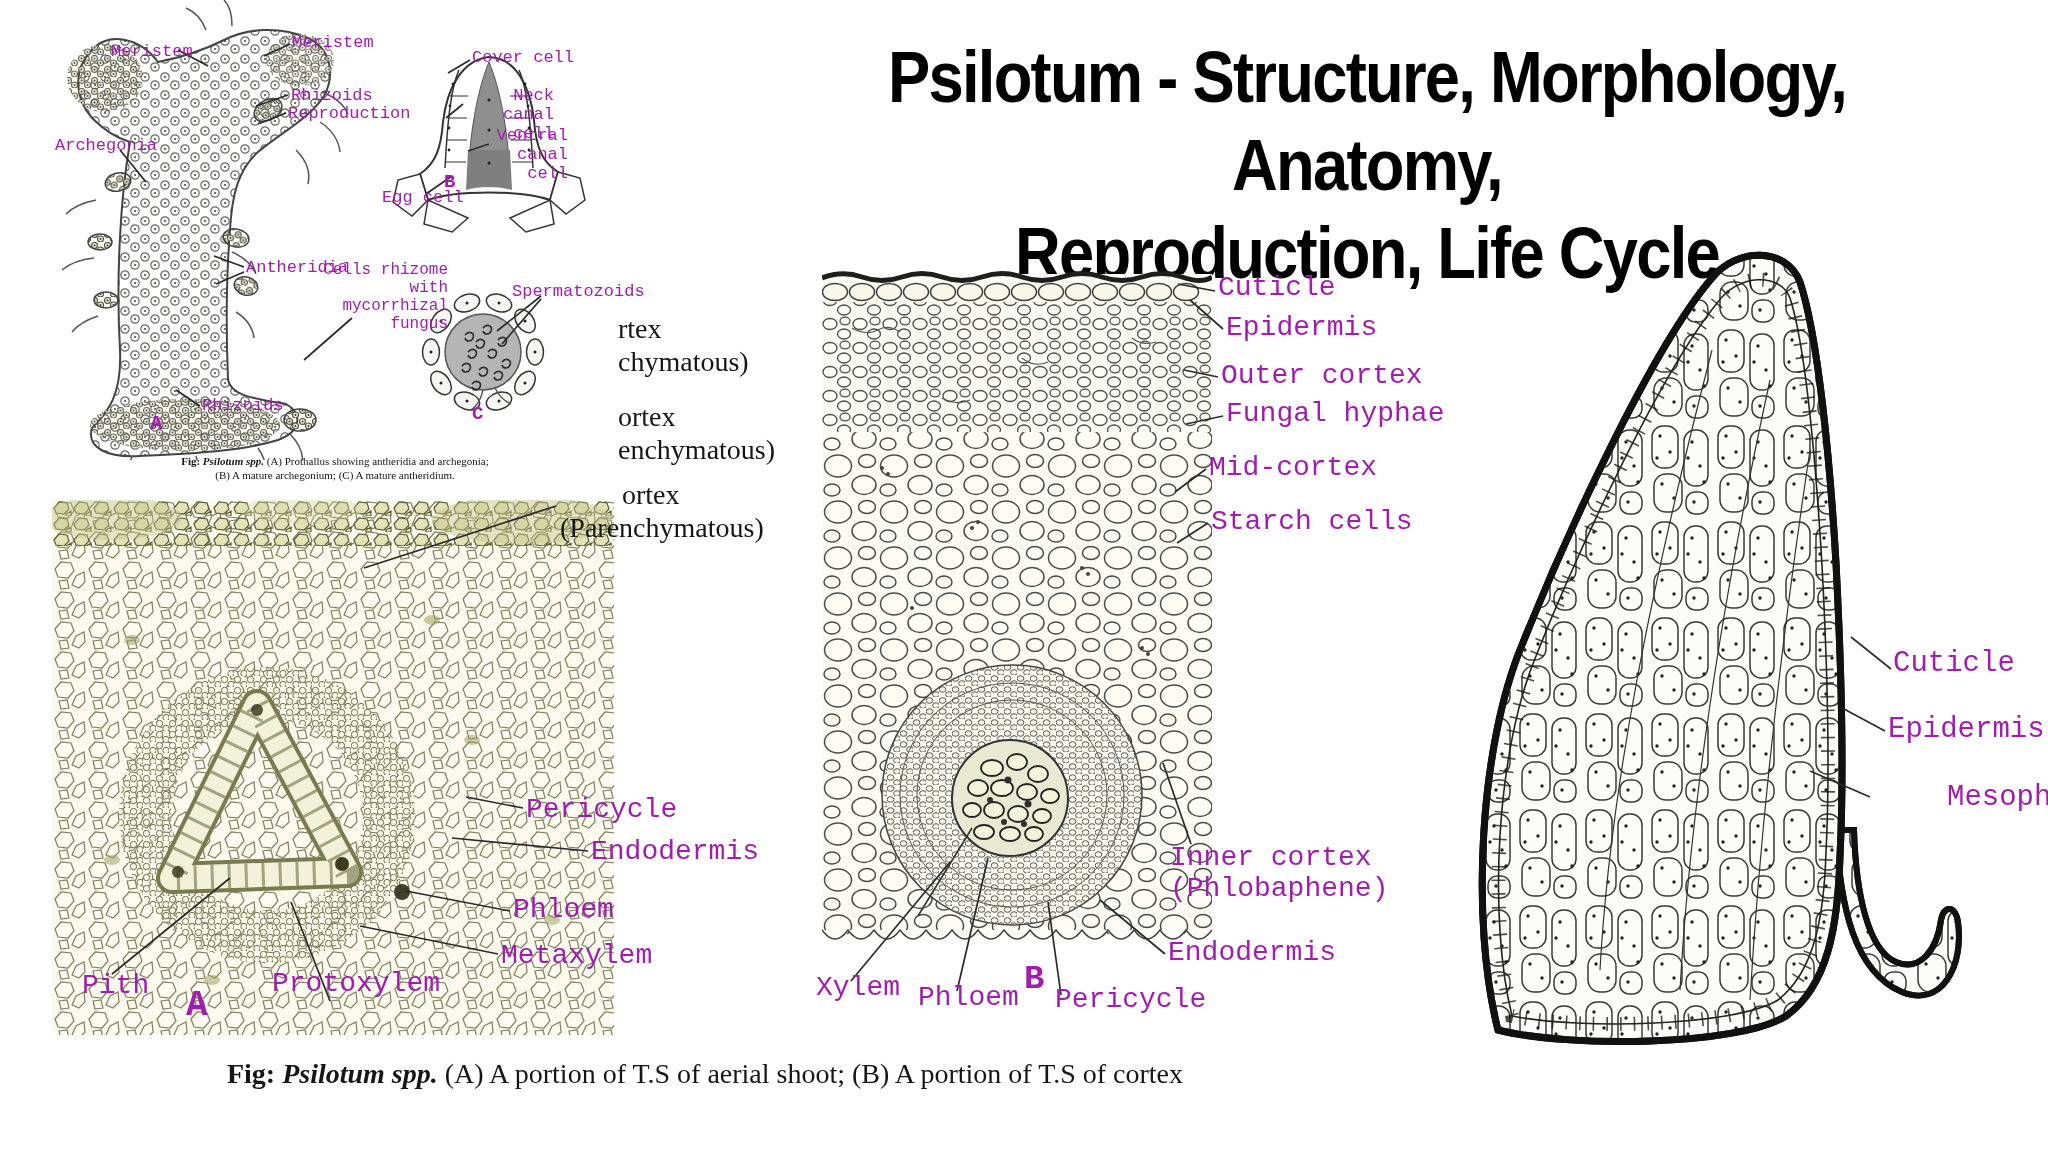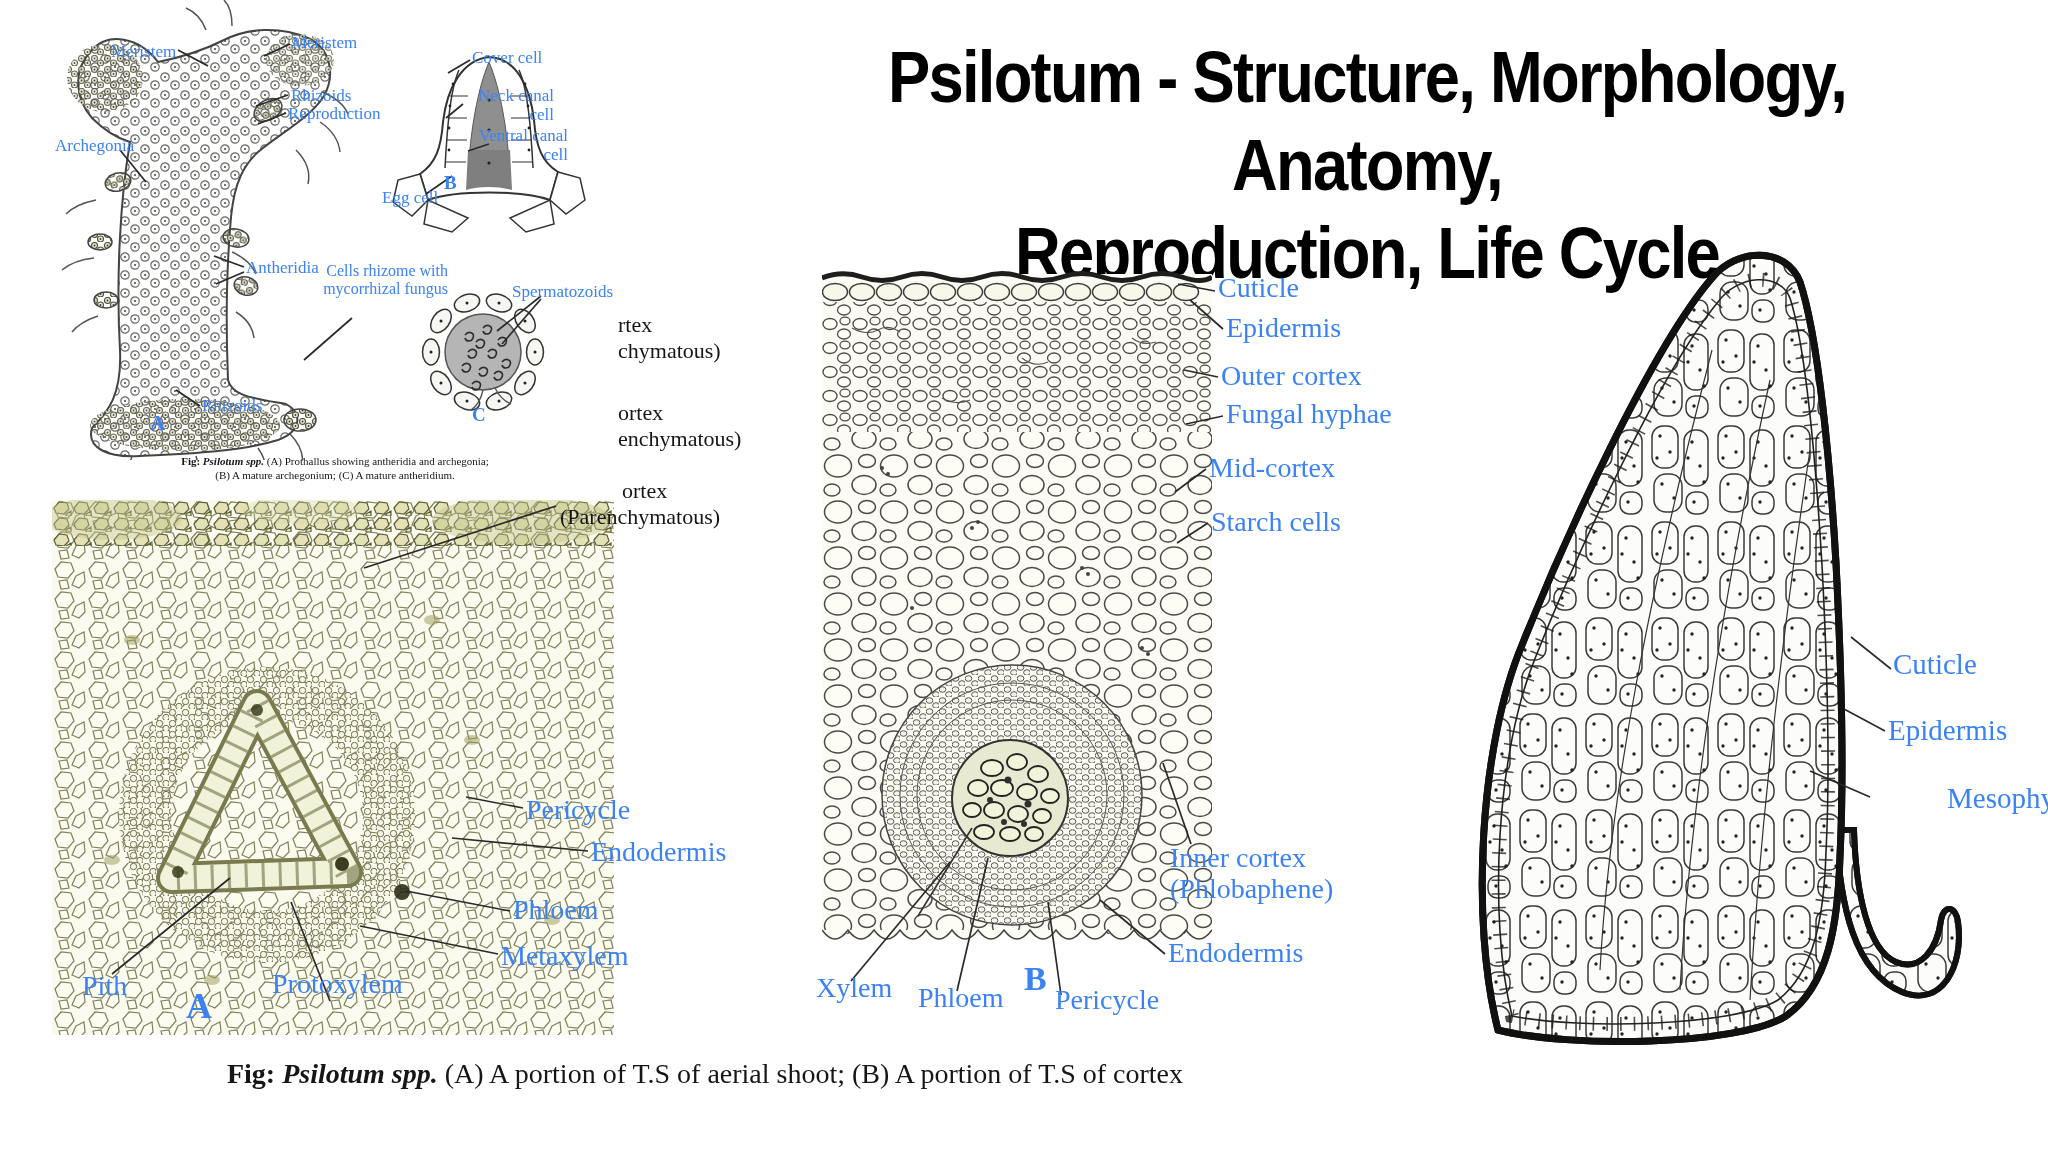--- a/index.html
+++ b/index.html
@@ -1,33 +1,33 @@
 <!DOCTYPE html>
 <html><head>
 <meta charset="utf-8">
 <style>
   html,body{margin:0;padding:0;background:#fff;}
   #canvas{position:relative;width:2048px;height:1152px;background:#fff;overflow:hidden;
           font-family:"Liberation Serif",serif;color:#161616;}
   svg{position:absolute;}
-  .fig-label{position:absolute;font-family:Liberation Serif, serif;color:#3b82f6;
+  .fig-label{position:absolute;font-family:Liberation Mono, monospace;color:#a21caf;
              white-space:nowrap;line-height:1.12;}
   .s17{font-size:17px;} .s16{font-size:16px;}
   .s28{font-size:28px;} .s29{font-size:29px;}
   .bold{font-weight:bold;}
   .wrap{white-space:normal;text-align:right;}
   .title{position:absolute;left:687px;top:34px;width:1360px;text-align:center;
          font-family:"Liberation Sans",sans-serif;font-weight:800;font-size:72px;
          letter-spacing:-2px;line-height:1.22;color:#000;
          transform:scaleX(0.88);transform-origin:50% 0;}
   .cap-sm{position:absolute;left:85px;top:455px;width:500px;text-align:center;
           font-size:11px;line-height:1.25;}
   .cap-lg{position:absolute;left:120px;top:1058px;width:1170px;text-align:center;font-size:28px;}
   .cap-leaf{position:absolute;left:1490px;top:1062px;font-size:29px;}
-  .cutoff{position:absolute;font-size:22px;line-height:1.18;white-space:nowrap;}
+  .cutoff{position:absolute;font-size:28px;line-height:1.18;white-space:nowrap;}
 </style>
 </head>
 <body>
 
 <div id="canvas">
 
   <svg width="0" height="0">
     <defs>
       <pattern id="pp" width="20" height="18" patternUnits="userSpaceOnUse">
         <circle cx="5" cy="5" r="4.2" fill="#fbfbf7" stroke="#6a6a6a" stroke-width="1.2"></circle>

